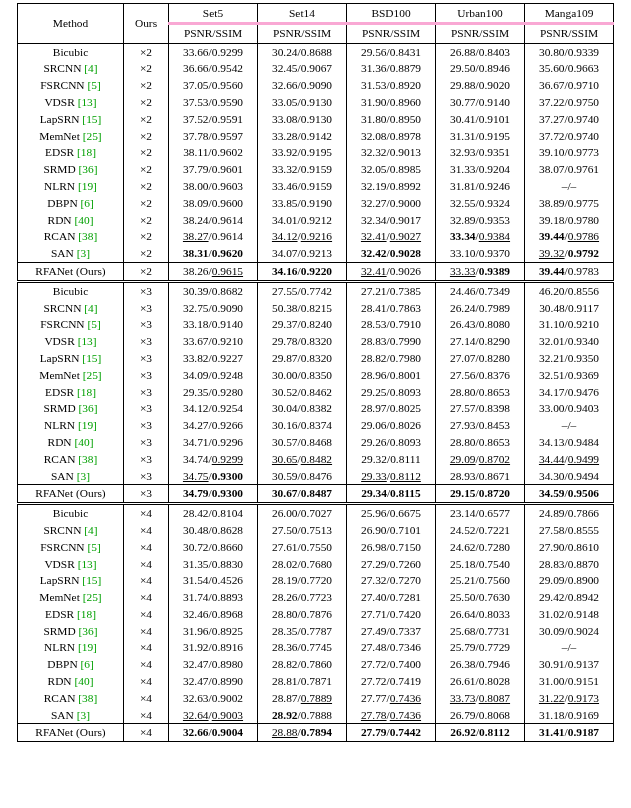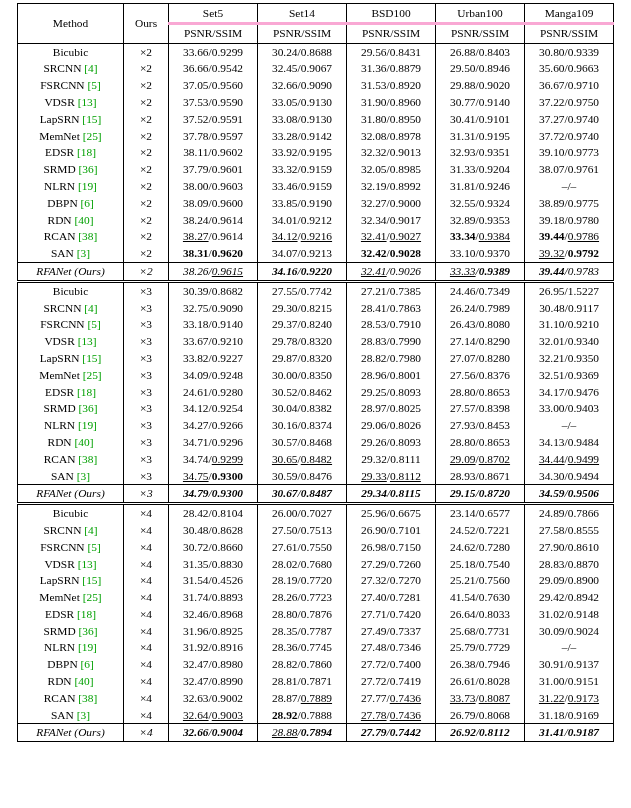--- a/index.html
+++ b/index.html
@@ -35,21 +35,21 @@
     font-weight: normal;
     text-align: center;
     white-space: nowrap;
     overflow: hidden;
   }
   table.results thead th { padding: 1.5px 2px; }
   th.method-h { text-align: left; padding-left: 5px; }
   th.ds-header { border-bottom: 3px solid #f9a8d4; }
   tbody tr:first-child td { border-top: 1px solid #000; }
   tr.group-start td { border-top: 3px double #000; }
-  tr.ours-row td { border-top: 1px solid #000; font-style: italic; }
+  tr.ours-row td { border-top: 1px solid #000; }
   td.method-cell { text-align: left; padding-left: 5px; }
   .cite { color: var(--cite-color, #00a000); }
   td b { font-weight: bold; }
   td u { text-decoration: underline; text-align: center; }
 </style>
 </head>
 <body>
 
 <figure style="margin:0;">
 
@@ -208,27 +208,27 @@
           <td class="result-cell"><u>33.33</u>/<b>0.9389</b></td>
           <td class="result-cell"><b>39.44</b>/0.9783</td>
         </tr>
         <tr class="group-start ">
           <td class="method-cell">Bicubic</td>
           <td class="scale-cell">×3</td>
           <td class="result-cell">30.39/0.8682</td>
           <td class="result-cell">27.55/0.7742</td>
           <td class="result-cell">27.21/0.7385</td>
           <td class="result-cell">24.46/0.7349</td>
-          <td class="result-cell">26.95/1.5227</td>
+          <td class="result-cell">46.20/0.8556</td>
         </tr>
         <tr class="">
           <td class="method-cell">SRCNN <span class="cite">[4]</span></td>
           <td class="scale-cell">×3</td>
           <td class="result-cell">32.75/0.9090</td>
-          <td class="result-cell">29.30/0.8215</td>
+          <td class="result-cell">50.38/0.8215</td>
           <td class="result-cell">28.41/0.7863</td>
           <td class="result-cell">26.24/0.7989</td>
           <td class="result-cell">30.48/0.9117</td>
         </tr>
         <tr class="">
           <td class="method-cell">FSRCNN <span class="cite">[5]</span></td>
           <td class="scale-cell">×3</td>
           <td class="result-cell">33.18/0.9140</td>
           <td class="result-cell">29.37/0.8240</td>
           <td class="result-cell">28.53/0.7910</td>
@@ -258,21 +258,21 @@
           <td class="scale-cell">×3</td>
           <td class="result-cell">34.09/0.9248</td>
           <td class="result-cell">30.00/0.8350</td>
           <td class="result-cell">28.96/0.8001</td>
           <td class="result-cell">27.56/0.8376</td>
           <td class="result-cell">32.51/0.9369</td>
         </tr>
         <tr class="">
           <td class="method-cell">EDSR <span class="cite">[18]</span></td>
           <td class="scale-cell">×3</td>
-          <td class="result-cell">24.61/0.9280</td>
+          <td class="result-cell">29.35/0.9280</td>
           <td class="result-cell">30.52/0.8462</td>
           <td class="result-cell">29.25/0.8093</td>
           <td class="result-cell">28.80/0.8653</td>
           <td class="result-cell">34.17/0.9476</td>
         </tr>
         <tr class="">
           <td class="method-cell">SRMD <span class="cite">[36]</span></td>
           <td class="scale-cell">×3</td>
           <td class="result-cell">34.12/0.9254</td>
           <td class="result-cell">30.04/0.8382</td>
@@ -369,21 +369,21 @@
           <td class="result-cell">27.32/0.7270</td>
           <td class="result-cell">25.21/0.7560</td>
           <td class="result-cell">29.09/0.8900</td>
         </tr>
         <tr class="">
           <td class="method-cell">MemNet <span class="cite">[25]</span></td>
           <td class="scale-cell">×4</td>
           <td class="result-cell">31.74/0.8893</td>
           <td class="result-cell">28.26/0.7723</td>
           <td class="result-cell">27.40/0.7281</td>
-          <td class="result-cell">41.54/0.7630</td>
+          <td class="result-cell">25.50/0.7630</td>
           <td class="result-cell">29.42/0.8942</td>
         </tr>
         <tr class="">
           <td class="method-cell">EDSR <span class="cite">[18]</span></td>
           <td class="scale-cell">×4</td>
           <td class="result-cell">32.46/0.8968</td>
           <td class="result-cell">28.80/0.7876</td>
           <td class="result-cell">27.71/0.7420</td>
           <td class="result-cell">26.64/0.8033</td>
           <td class="result-cell">31.02/0.9148</td>

